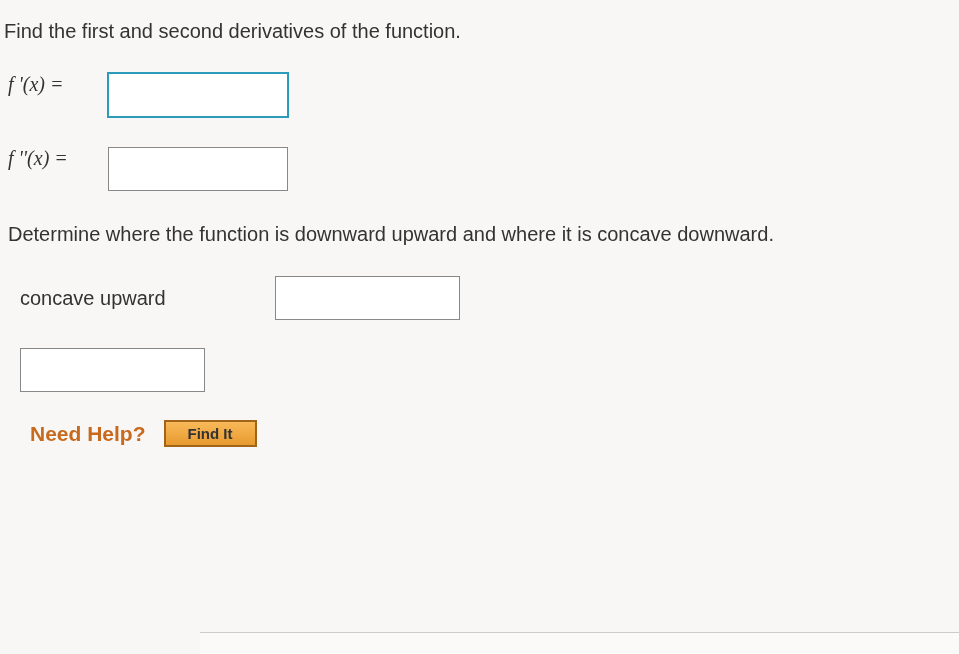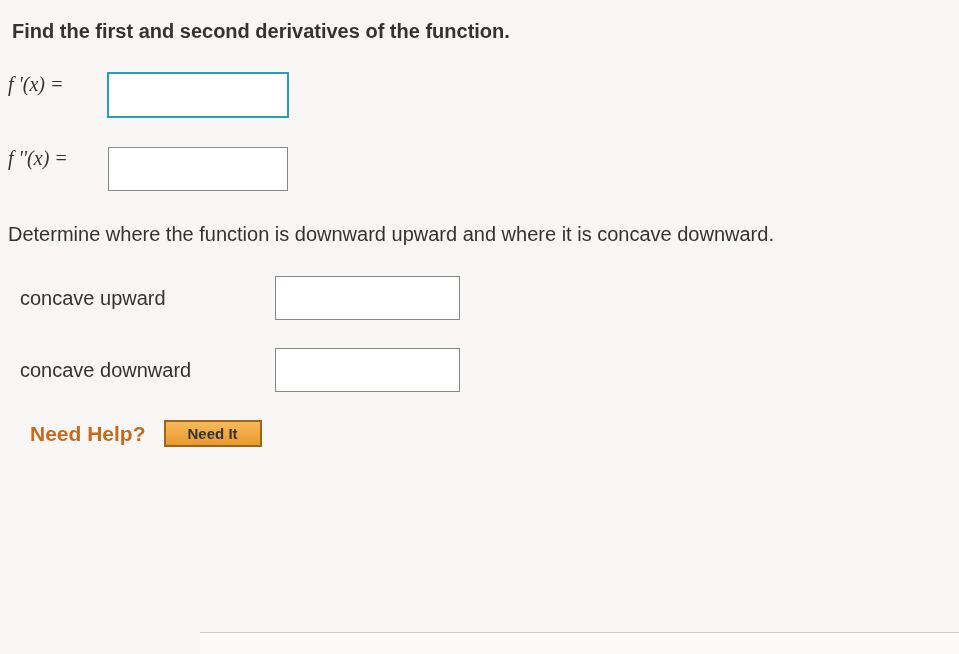--- a/index.html
+++ b/index.html
@@ -14,22 +14,21 @@
       font-family: Verdana, Geneva, sans-serif;
       color: #333;
       padding: 20px 0 0 0;
       position: relative;
       overflow: hidden;
     }
     .prompt-text {
       font-size: 20px;
       color: #333;
       margin-bottom: 30px;
-      padding-left: 12px;
-      font-weight: bold;
+      padding-left: 4px;
     }
     .derivative-row {
       display: flex;
       margin-bottom: 30px;
       padding-left: 8px;
     }
     .math-label {
       font-size: 20px;
       font-style: italic;
       font-family: "Times New Roman", serif;
@@ -123,22 +122,21 @@
 </div>
 
 <div class="section-text">Determine where the function is downward upward and where it is concave downward.</div>
 
 <div class="concave-row">
   <span class="concave-label">concave upward</span>
   <input type="text" class="concave-input" value="" style="">
 </div>
 
 <div class="concave-row">
-  <span class="concave-label">concave downward</span>
   <input type="text" class="concave-input" value="" style="">
 </div>
 
 <div class="help-row">
   <span class="need-help-label">Need Help?</span>
-  <button class="read-it-btn">Need It</button>
+  <button class="read-it-btn">Find It</button>
 </div>
 
 <div class="bottom-edge"></div>
 
 </body></html>

